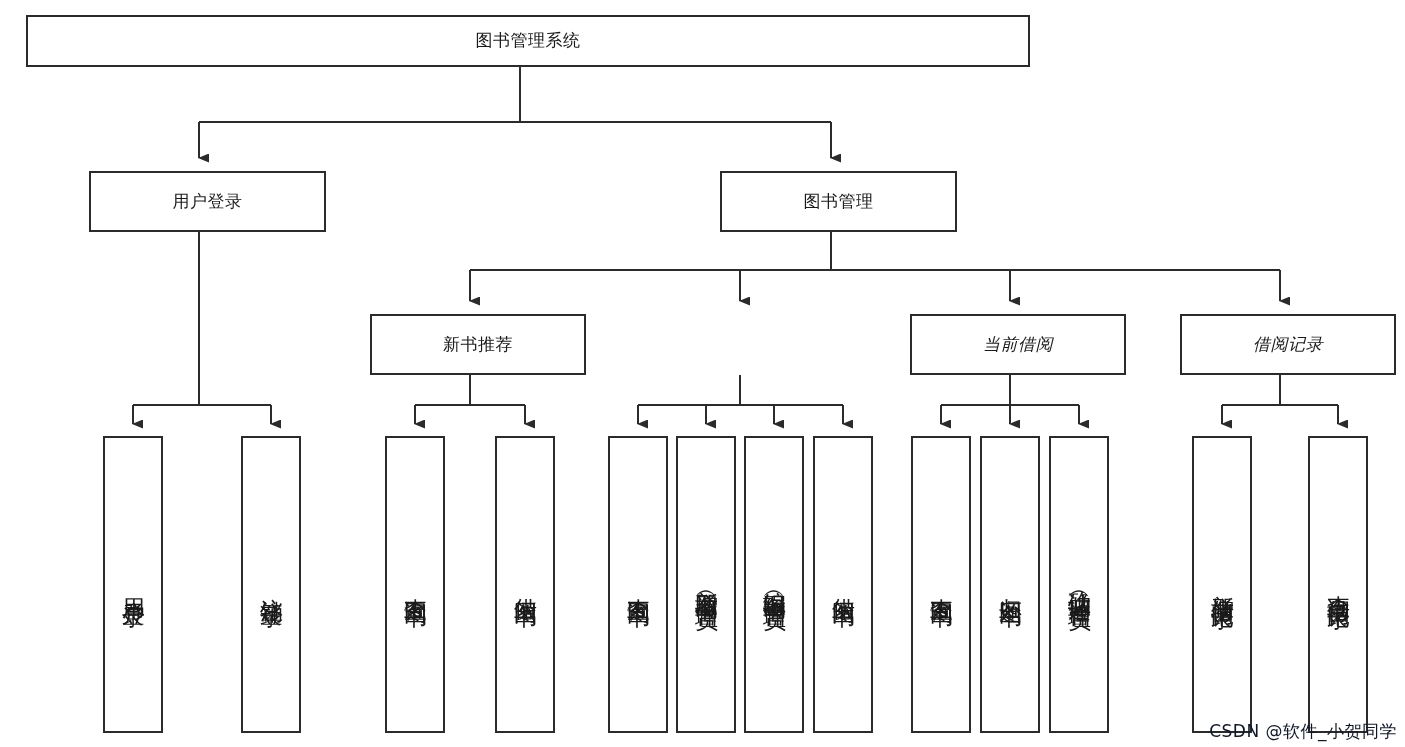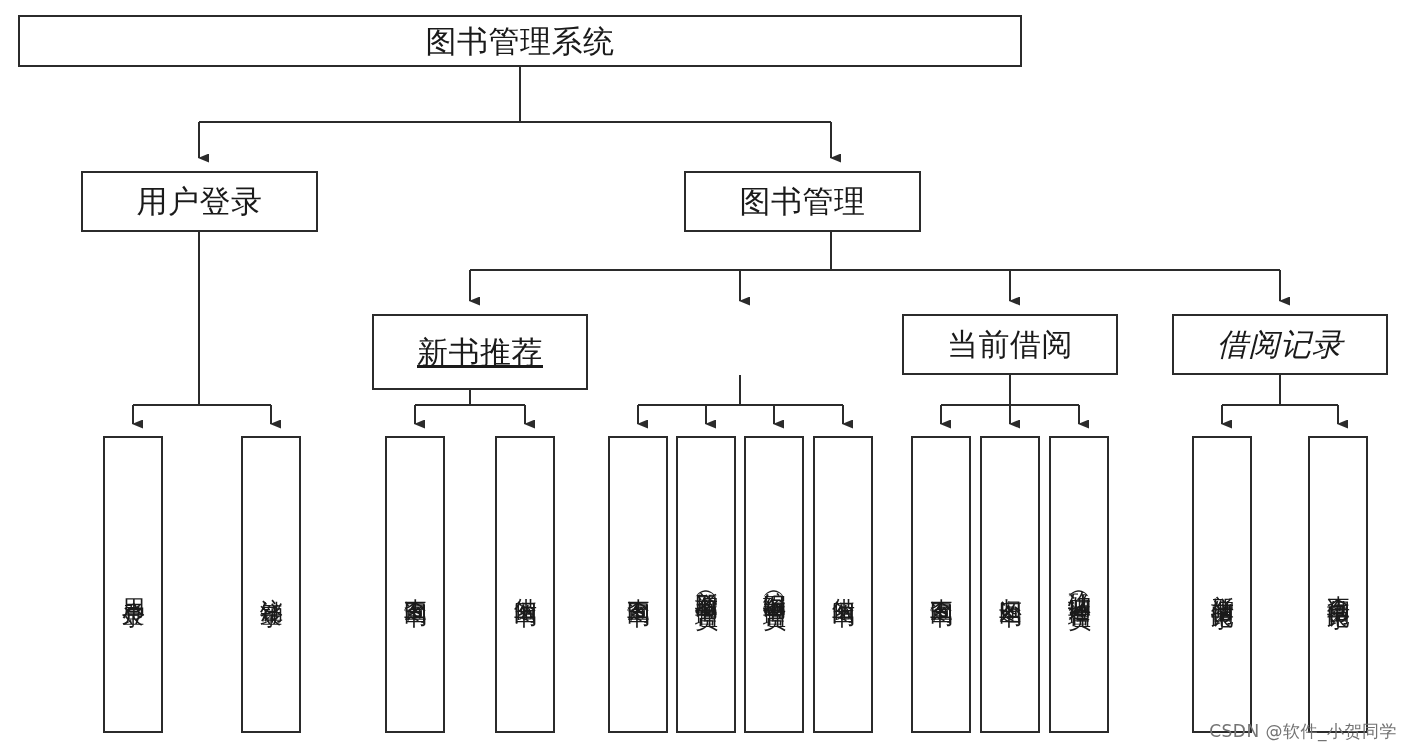--- a/index.html
+++ b/index.html
@@ -31,22 +31,23 @@
     box-sizing: border-box;
     background: #ffffff;
     border: 2.5px solid #2b2b2b;
     display: flex;
     align-items: center;
     justify-content: center;
     text-align: center;
     line-height: 1.12;
   }
   .node.horizontal {
-    font-size: 31px;
+    font-size: 17px;
     letter-spacing: 0.5px;
+    margin-left: 8px;
   }
   .node.vertical {
     font-size: 23px;
     writing-mode: vertical-rl;
     text-orientation: upright;
     letter-spacing: 2.5px;
     padding: 4px 0;
     white-space: nowrap;
   }
   .node .node-label {
@@ -54,21 +55,21 @@
   }
   .node.vertical .node-label {
     writing-mode: vertical-rl;
     text-orientation: upright;
   }
   #watermark {
     position: absolute;
     right: 8px;
     bottom: 4px;
     font-size: 17px;
-    color: #737373;
+    color: #0f172a;
     letter-spacing: 0.5px;
     white-space: nowrap;
     pointer-events: none;
     user-select: none;
   }
 </style>
 </head>
 <body>
 
 <div id="diagram-root">
@@ -123,28 +124,28 @@
     </g>
   </svg>
 
   <div class="node horizontal" style="left:18px; top:15px; width:1004px; height:52px;">
     <span class="node-label">图书管理系统</span>
   </div>
 
   <div class="node horizontal" style="left:81px; top:171px; width:237px; height:61px;">
     <span class="node-label">用户登录</span>
   </div>
-  <div class="node horizontal" style="left:684px; top:171px; width:237px; height:61px;">
+  <div class="node horizontal" style="left:712px; top:171px; width:237px; height:61px;">
     <span class="node-label">图书管理</span>
   </div>
 
-  <div class="node horizontal" style="left:372px; top:314px; width:216px; height:76px;text-decoration:underline;">
+  <div class="node horizontal" style="left:362px; top:314px; width:216px; height:61px;">
     <span class="node-label">新书推荐</span>
   </div>
-  <div class="node horizontal" style="left:902px; top:314px; width:216px; height:61px;">
+  <div class="node horizontal" style="left:902px; top:314px; width:216px; height:61px;font-style:italic;">
     <span class="node-label">当前借阅</span>
   </div>
   <div class="node horizontal" style="left:1172px; top:314px; width:216px; height:61px;font-style:italic;">
     <span class="node-label">借阅记录</span>
   </div>
 
   <div class="node vertical" style="left:103px; top:436px; width:60px; height:297px;">
     <span class="node-label">用户登录</span>
   </div>
   <div class="node vertical" style="left:241px; top:436px; width:60px; height:297px;">

